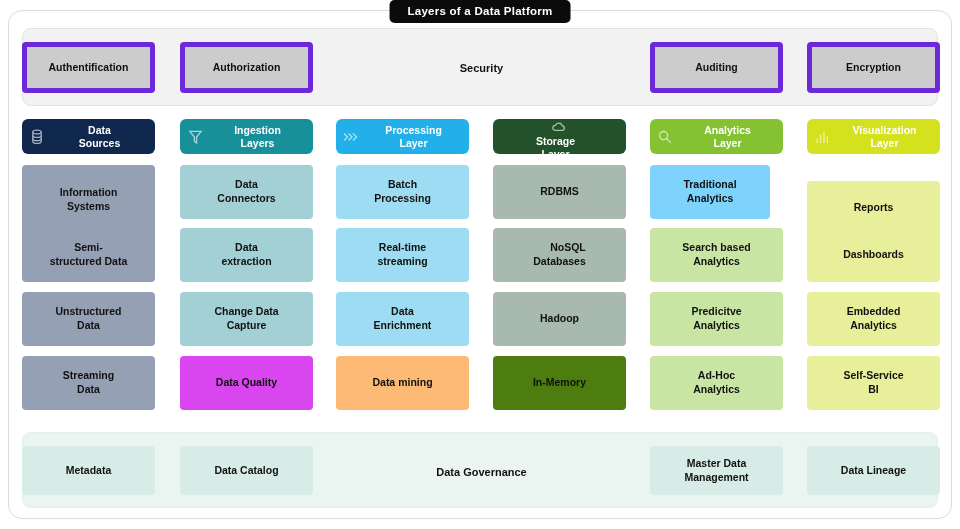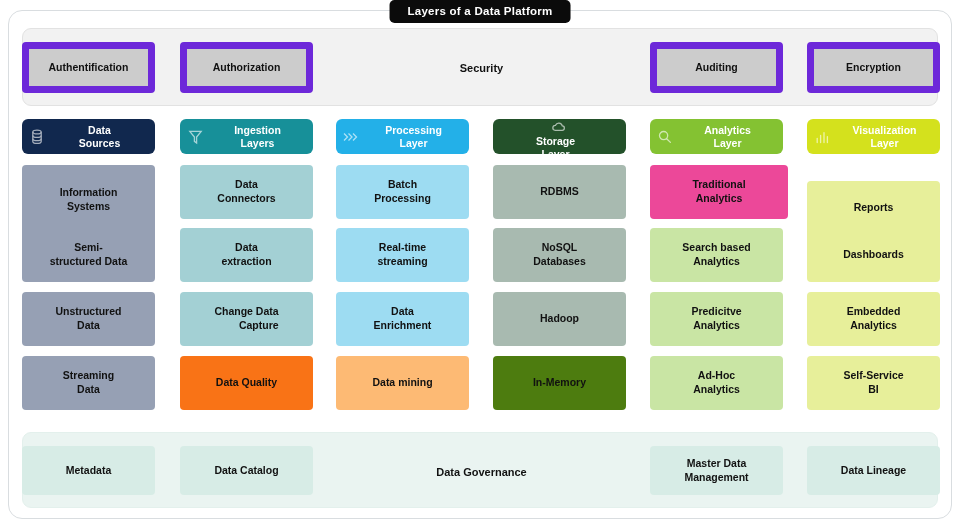--- a/index.html
+++ b/index.html
@@ -77,21 +77,21 @@
     justify-content:center;
     text-align:center;
     font-size:10.5px;
     font-weight:bold;
     color:#111;
     line-height:1.28;
     padding:2px 4px;
   }
   .chip-sec{
     background:#cccccc;
-    border:7px solid #6d28d9;
+    border:5px solid #6d28d9;
     top:42px;height:51px;
   }
   .chip-gov{
     background:#d7ece6;
     top:446px;height:49px;
   }
   
   .col-header{
     position:absolute;
     top:119px;height:35px;
@@ -222,36 +222,36 @@
       <div class="cell" style="left: 22px; top: 228px; width: 133px; height: 54px; background: rgb(150, 160, 180);">Semi-
 structured Data</div>
       <div class="cell" style="left: 22px; top: 292px; width: 133px; height: 54px; background: rgb(150, 160, 180);">Unstructured
 Data</div>
       <div class="cell" style="left: 22px; top: 356px; width: 133px; height: 54px; background: rgb(150, 160, 180);">Streaming
 Data</div>
       <div class="cell" style="left: 180px; top: 165px; width: 133px; height: 54px; background: rgb(163, 208, 212);">Data
 Connectors</div>
       <div class="cell" style="left: 180px; top: 228px; width: 133px; height: 54px; background: rgb(163, 208, 212);">Data
 extraction</div>
-      <div class="cell" style="left: 180px; top: 292px; width: 133px; height: 54px; background: rgb(163, 208, 212); text-align: right;">Change Data
+      <div class="cell" style="left: 180px; top: 292px; width: 133px; height: 54px; background: rgb(163, 208, 212);">Change Data
 Capture</div>
-      <div class="cell" style="left: 180px; top: 356px; width: 133px; height: 54px; background: #f97316;">Data Quality</div>
+      <div class="cell" style="left: 180px; top: 356px; width: 133px; height: 54px; background: #d946ef;">Data Quality</div>
       <div class="cell" style="left: 336px; top: 165px; width: 133px; height: 54px; background: rgb(157, 220, 242);">Batch
 Processing</div>
       <div class="cell" style="left: 336px; top: 228px; width: 133px; height: 54px; background: rgb(157, 220, 242);">Real-time
 streaming</div>
       <div class="cell" style="left: 336px; top: 292px; width: 133px; height: 54px; background: rgb(157, 220, 242);">Data
 Enrichment</div>
       <div class="cell" style="left: 336px; top: 356px; width: 133px; height: 54px; background: #fdba74;">Data mining</div>
       <div class="cell" style="left: 493px; top: 165px; width: 133px; height: 54px; background: rgb(168, 186, 176);">RDBMS</div>
-      <div class="cell" style="left: 493px; top: 228px; width: 133px; height: 54px; background: rgb(168, 186, 176);">NoSQL
+      <div class="cell" style="left: 493px; top: 228px; width: 133px; height: 54px; background: rgb(168, 186, 176); text-align: right;">NoSQL
 Databases</div>
       <div class="cell" style="left: 493px; top: 292px; width: 133px; height: 54px; background: rgb(168, 186, 176);">Hadoop</div>
       <div class="cell" style="left: 493px; top: 356px; width: 133px; height: 54px; background: #4d7c0f;">In-Memory</div>
-      <div class="cell" style="left: 650px; top: 165px; width: 138px; height: 54px; background: #ec4899;">Traditional
+      <div class="cell" style="left: 650px; top: 165px; width: 120px; height: 54px; background: #7dd3fc;">Traditional
 Analytics</div>
       <div class="cell" style="left: 650px; top: 228px; width: 133px; height: 54px; background: rgb(201, 229, 164);">Search based
 Analytics</div>
       <div class="cell" style="left: 650px; top: 292px; width: 133px; height: 54px; background: rgb(201, 229, 164);">Predicitve
 Analytics</div>
       <div class="cell" style="left: 650px; top: 356px; width: 133px; height: 54px; background: rgb(201, 229, 164);">Ad-Hoc
 Analytics</div>
       <div class="cell" style="left: 807px; top: 165px; width: 133px; height: 54px; background: rgb(231, 239, 154); margin-top: 16px;">Reports</div>
       <div class="cell" style="left: 807px; top: 228px; width: 133px; height: 54px; background: rgb(231, 239, 154);">Dashboards</div>
       <div class="cell" style="left: 807px; top: 292px; width: 133px; height: 54px; background: rgb(231, 239, 154);">Embedded

